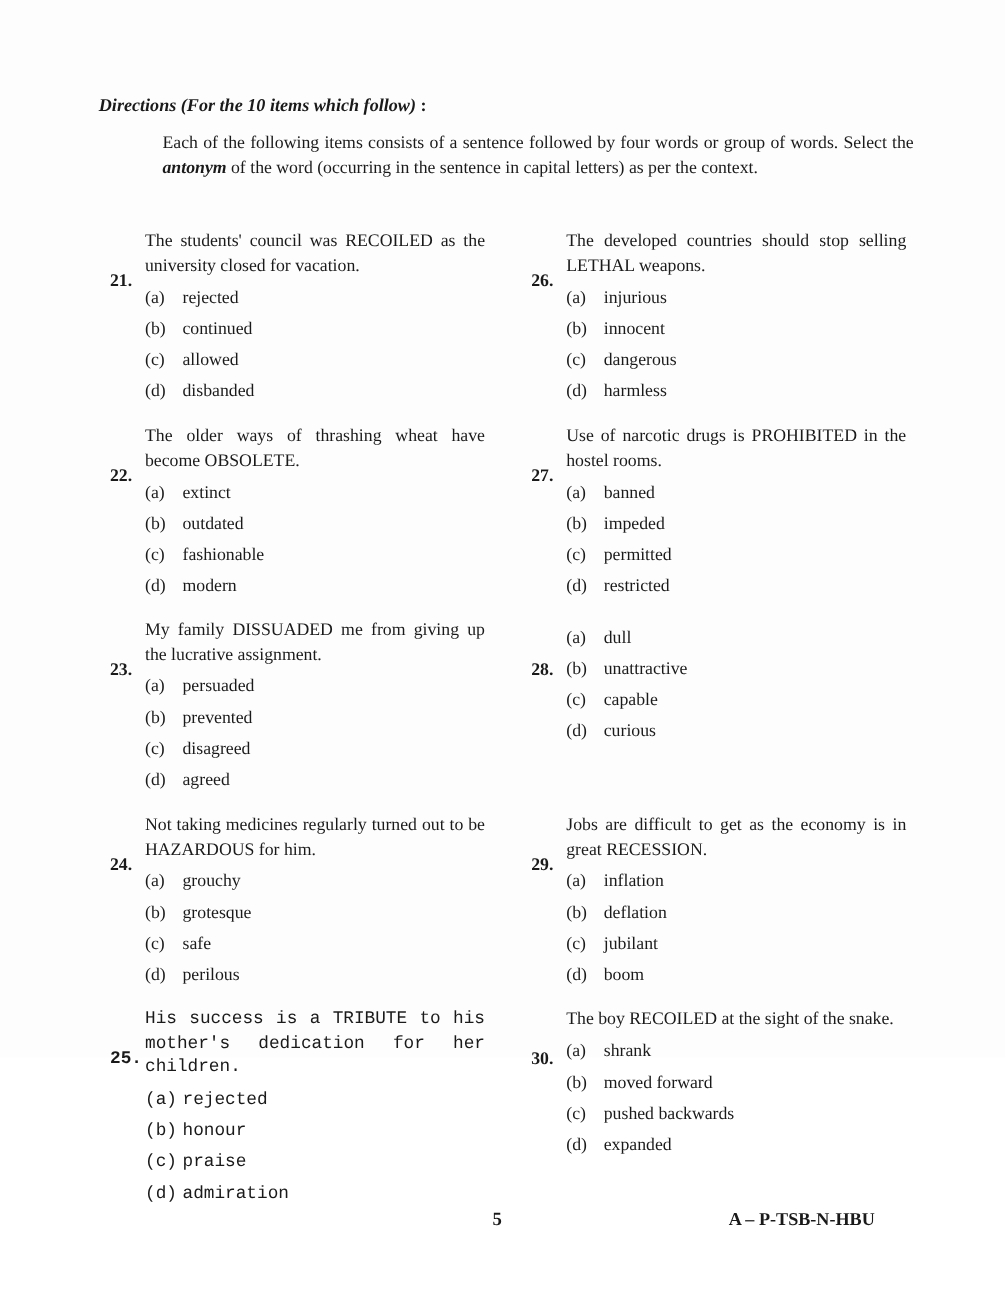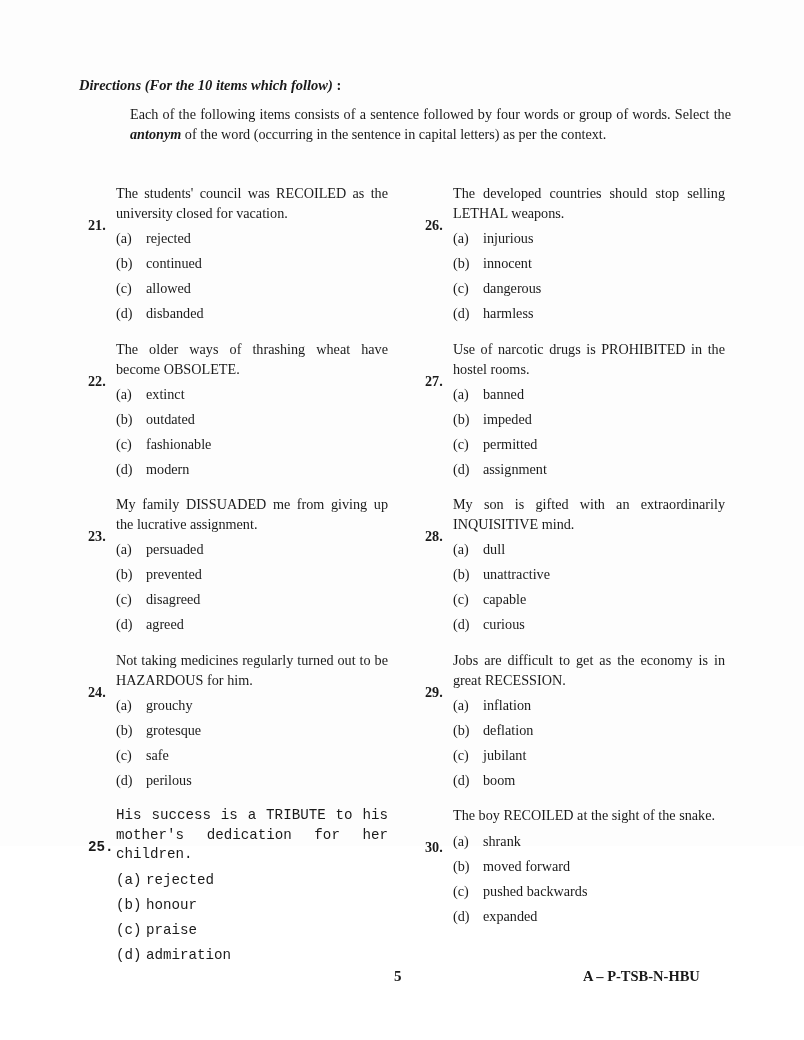--- a/index.html
+++ b/index.html
@@ -270,29 +270,28 @@
       <li class="q-option">
           <span class="opt-key">(b)</span>
           <span class="opt-text">impeded</span>
         </li>
       <li class="q-option">
           <span class="opt-key">(c)</span>
           <span class="opt-text">permitted</span>
         </li>
       <li class="q-option">
           <span class="opt-key">(d)</span>
-          <span class="opt-text">assignment</span>
+          <span class="opt-text">restricted</span>
         </li>
     </ul>
   </div>
 
   <div class="question" style="left:425px; top:495px;">
     <div class="q-stem">
       <span class="q-num">28.</span>
-      <span>My son is gifted with an extraordinarily INQUISITIVE mind.</span>
     </div>
     <ul class="q-options">
       <li class="q-option">
           <span class="opt-key">(a)</span>
           <span class="opt-text">dull</span>
         </li>
       <li class="q-option">
           <span class="opt-key">(b)</span>
           <span class="opt-text">unattractive</span>
         </li>

